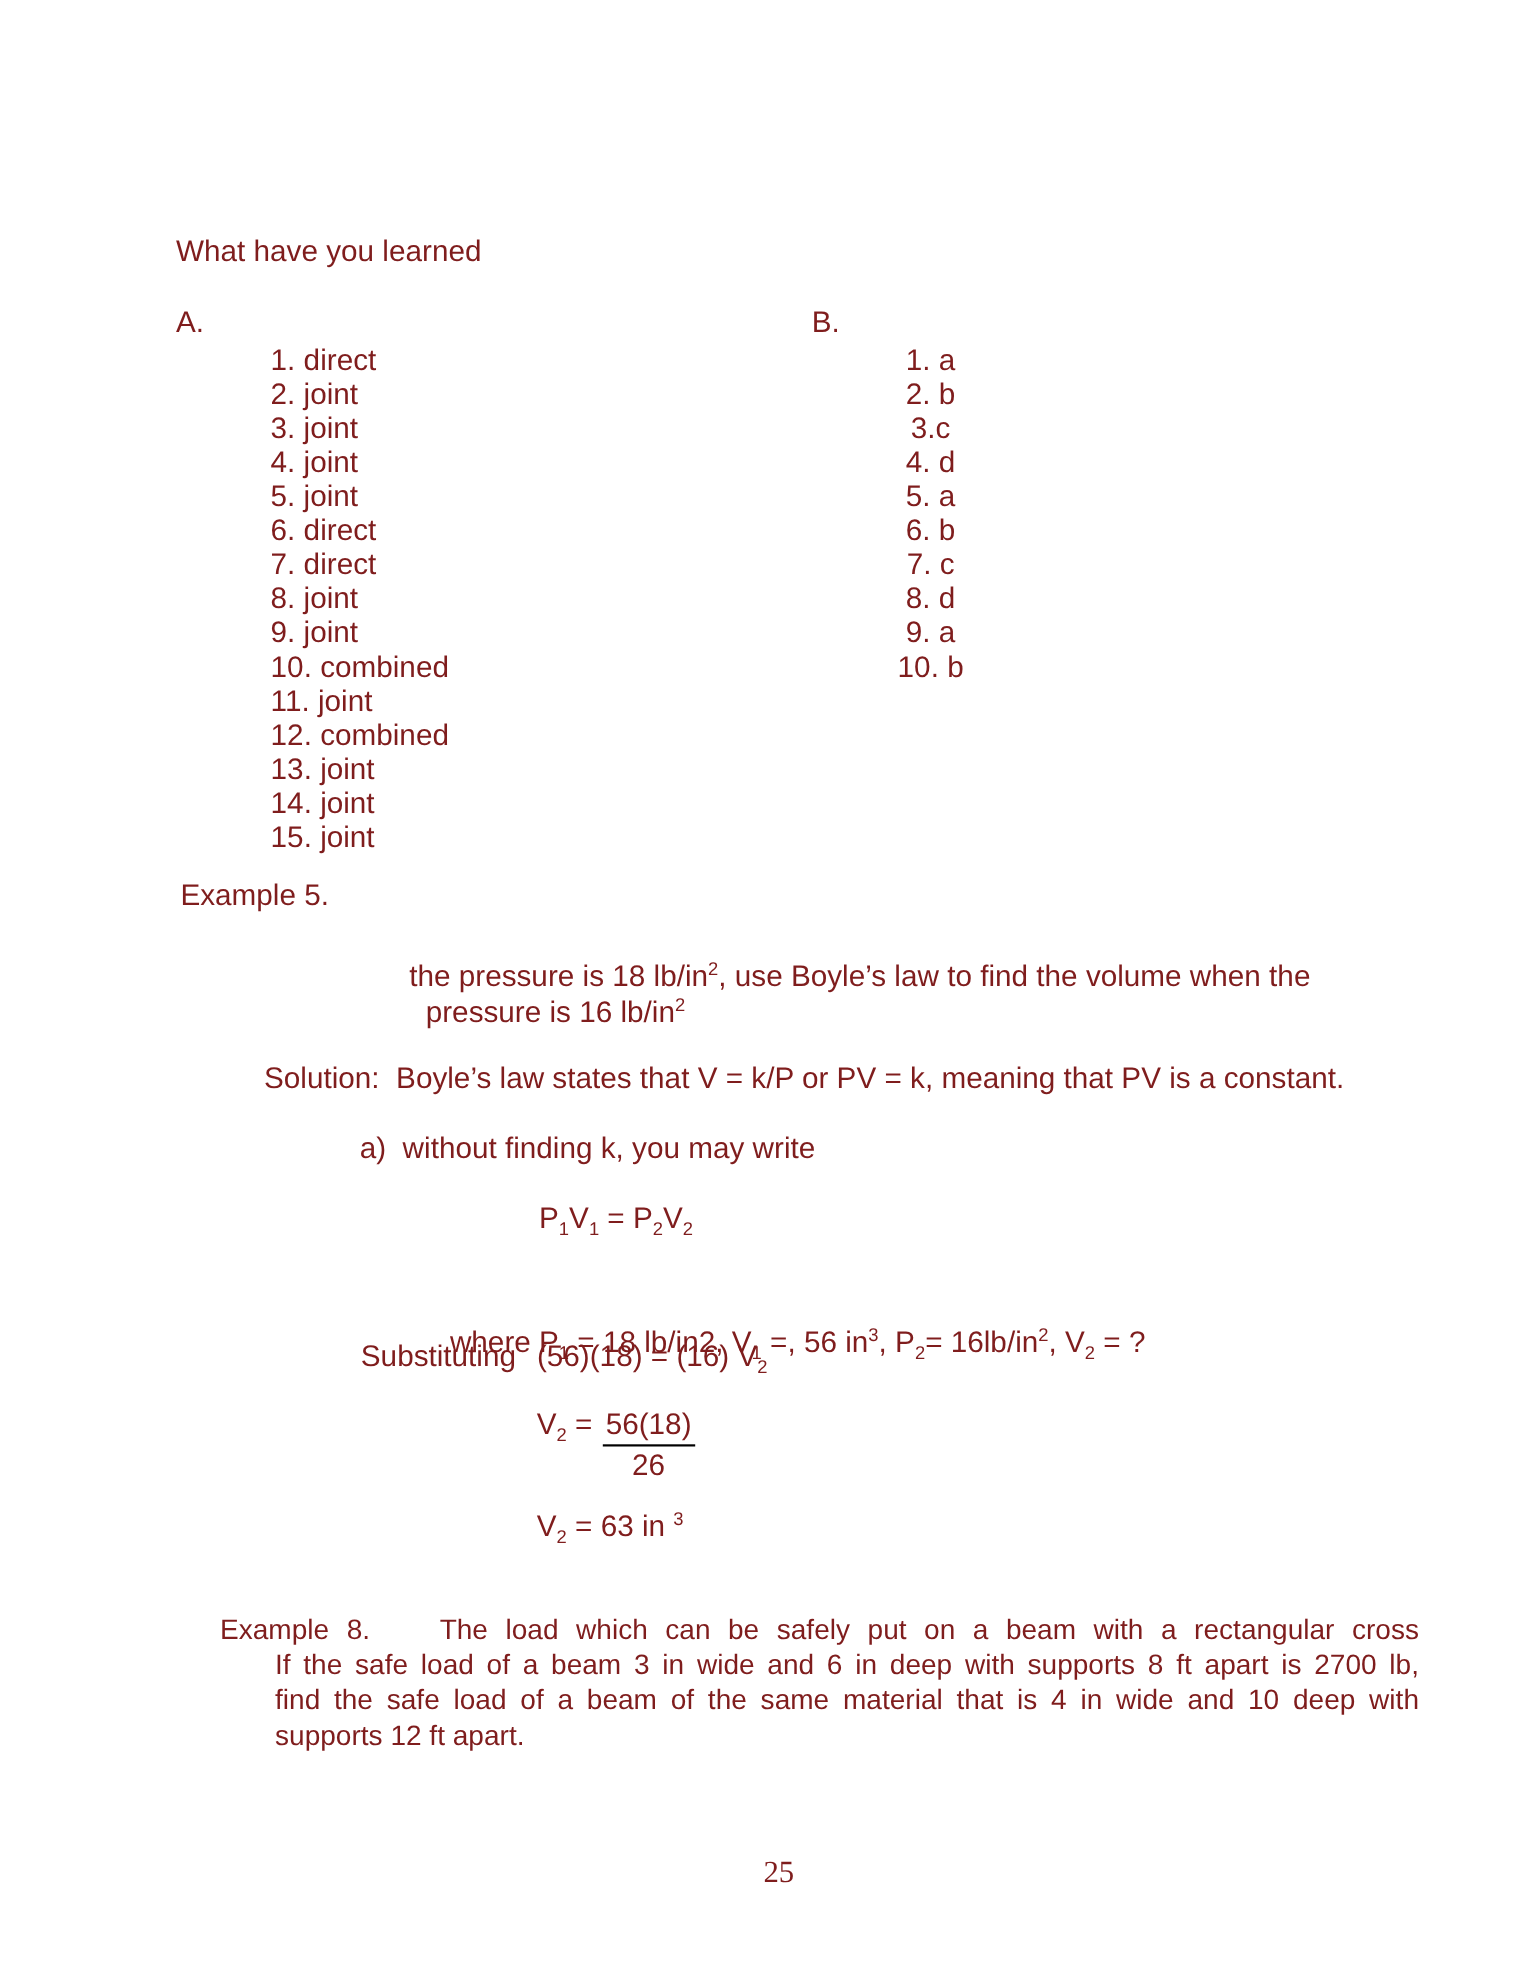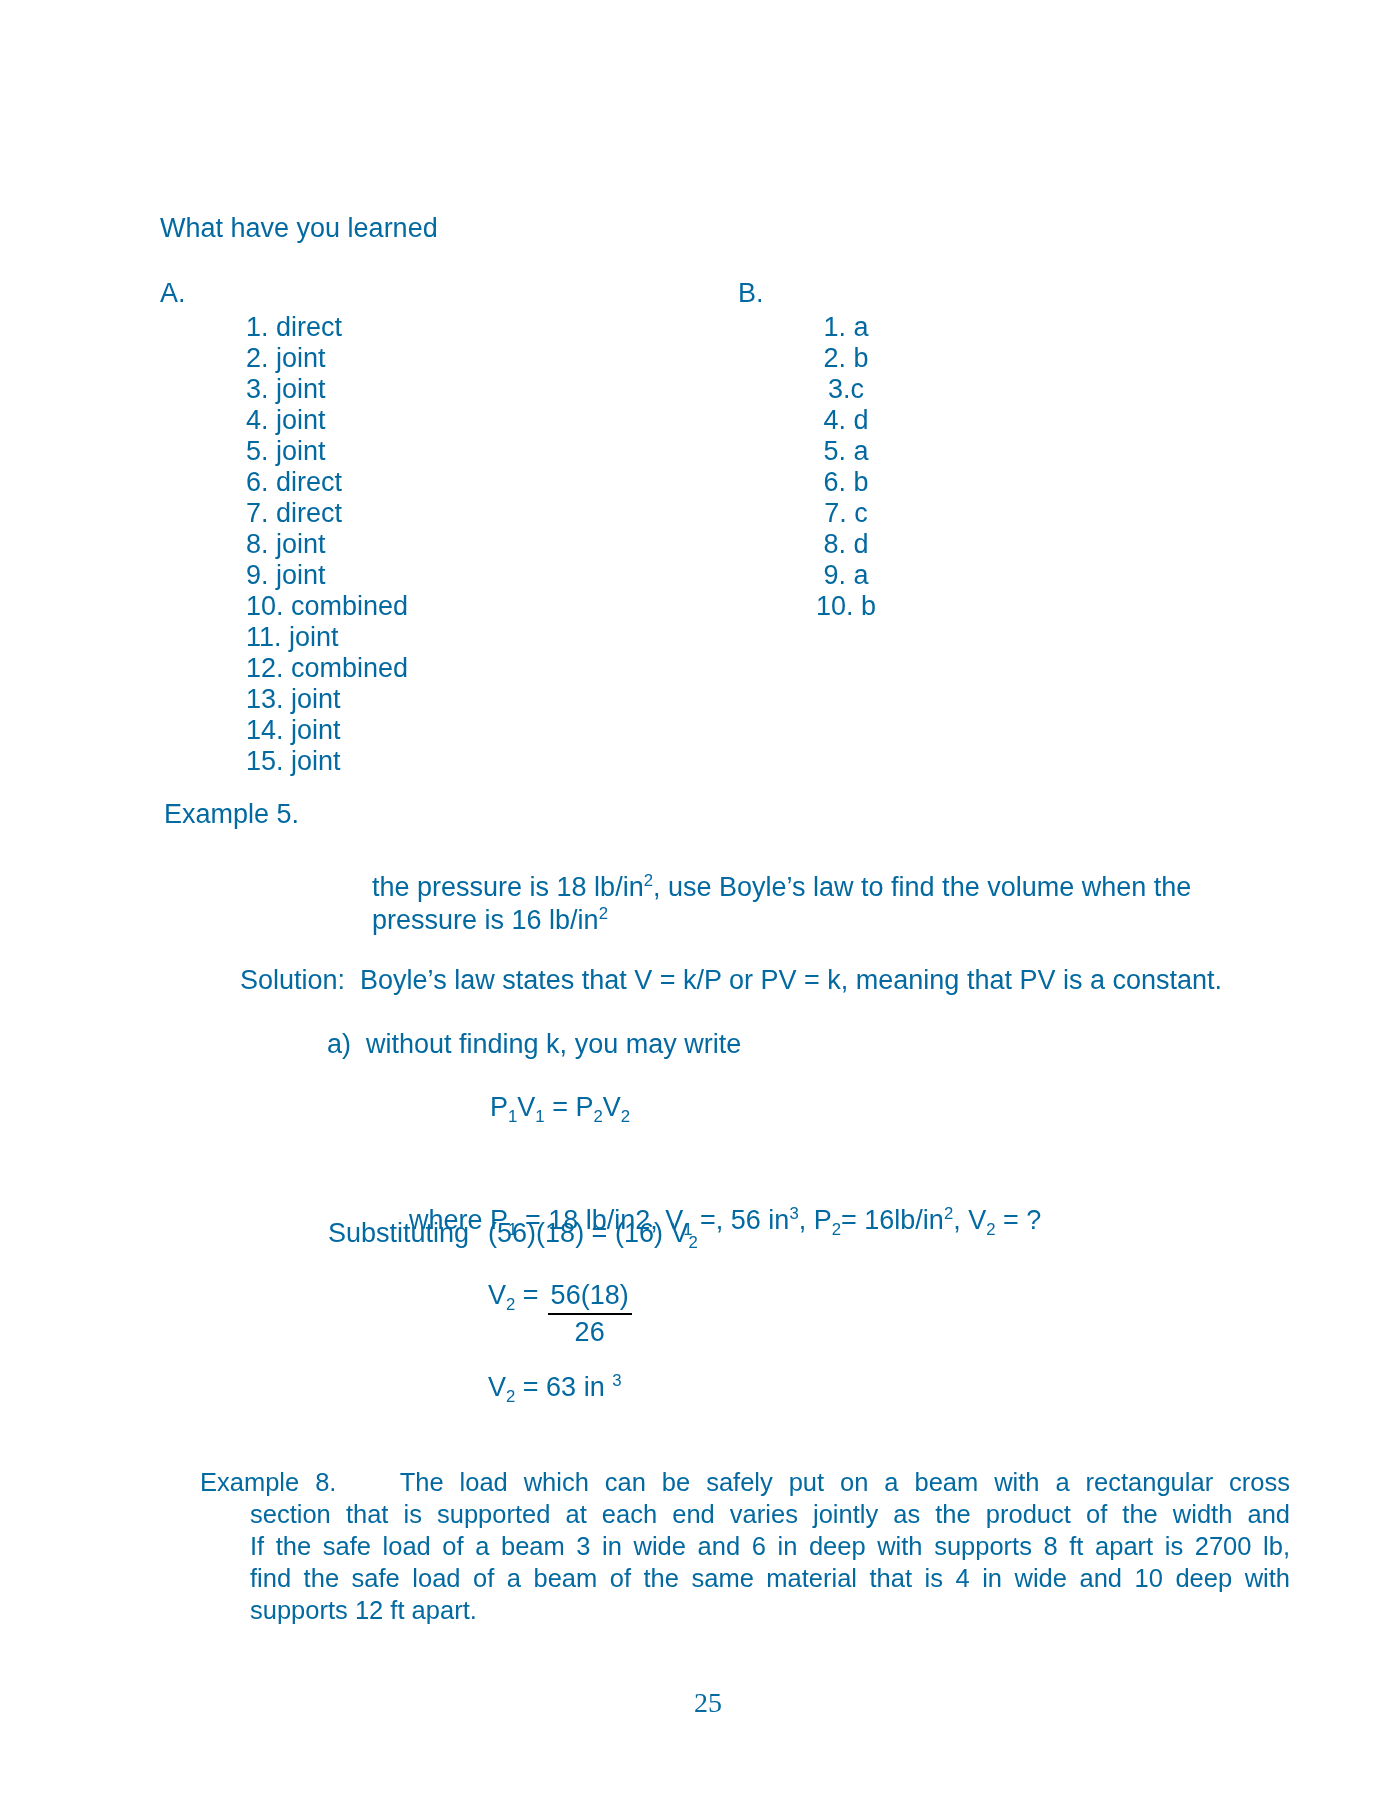--- a/index.html
+++ b/index.html
@@ -5,21 +5,21 @@
   html, body {
     margin: 0;
     padding: 0;
     background: #ffffff;
   }
   #page {
     position: relative;
     width: 1391px;
     height: 1800px;
     background: #ffffff;
-    color: #0369a1;
+    color: #7f1d1d;
     font-family: "Liberation Sans", "DejaVu Sans", sans-serif;
     font-size: 27px;
     line-height: 32px;
     overflow: hidden;
   }
   .abs {
     position: absolute;
     white-space: nowrap;
   }
   sub, sup {
@@ -122,21 +122,21 @@
       <div>8. d</div>
       <div>9. a</div>
       <div>10. b</div>
     </div>
 
   <div class="abs" style="left:164px; top:798px;text-align:right;">Example 5.</div>
 
 
   <div class="abs" style="left:372px; top:871px;">the pressure is 18 lb/in<sup>2</sup>, use Boyle’s law to find the volume when the</div>
 
-  <div class="abs" style="left:372px; top:904px;">pressure is 16 lb/in<sup>2</sup></div>
+  <div class="abs" style="left:387px; top:904px;">pressure is 16 lb/in<sup>2</sup></div>
 
   <div class="abs" style="left:240px; top:964px;">Solution:&nbsp; Boyle’s law states that V = k/P or PV = k, meaning that PV is a constant.</div>
 
   <div class="abs" style="left:327px; top:1028px;">a)&nbsp; without finding k, you may write</div>
 
   <div class="abs" style="left:490px; top:1091px;">P<sub>1</sub>V<sub>1</sub> = P<sub>2</sub>V<sub>2</sub></div>
 
   <div class="abs" style="left:409px; top:1156px;margin-top:48px;">where P<sub>1</sub> = 18 lb/in2, V<sub>1</sub> =, 56 in<sup>3</sup>, P<sub>2</sub>= 16lb/in<sup>2</sup>, V<sub>2</sub> = ?</div>
 
   <div class="abs" style="left:328px; top:1217px;">
@@ -147,21 +147,20 @@
     <span>V<sub>2</sub> =</span><span class="fracstack">
         <span class="frac-num">56(18)</span>
         <span class="frac-den">26</span>
       </span>
   </div>
 
   <div class="abs" style="left:488px; top:1371px;">V<sub>2</sub> = 63 in <sup>3</sup></div>
 
   <div id="example8-block">
       <div class="ex8-line ex8-first">Example 8.&nbsp;&nbsp;&nbsp; The load which can be safely put on a beam with a rectangular cross</div>
-      <div class="ex8-line">section that is supported at each end varies jointly as the product of the width and</div>
       <div class="ex8-line">If the safe load of a beam 3 in wide and 6 in deep with supports 8 ft apart is 2700 lb,</div>
       <div class="ex8-line">find the safe load of a beam of the same material that is 4 in wide and 10 deep with</div>
       <div class="ex8-line ex8-last">supports 12 ft apart.</div>
     </div>
 
   <div id="page-number">25</div>
 
 </div>
 
 </body></html>

